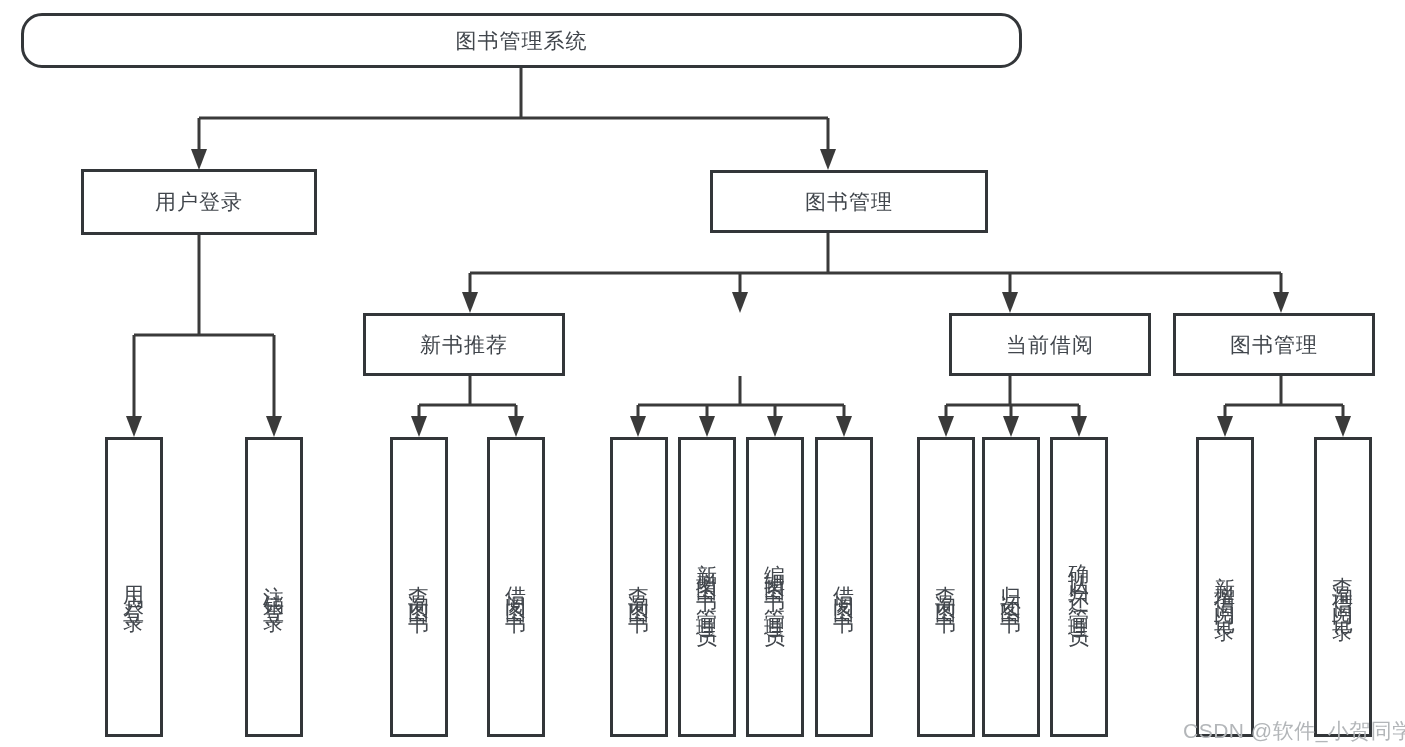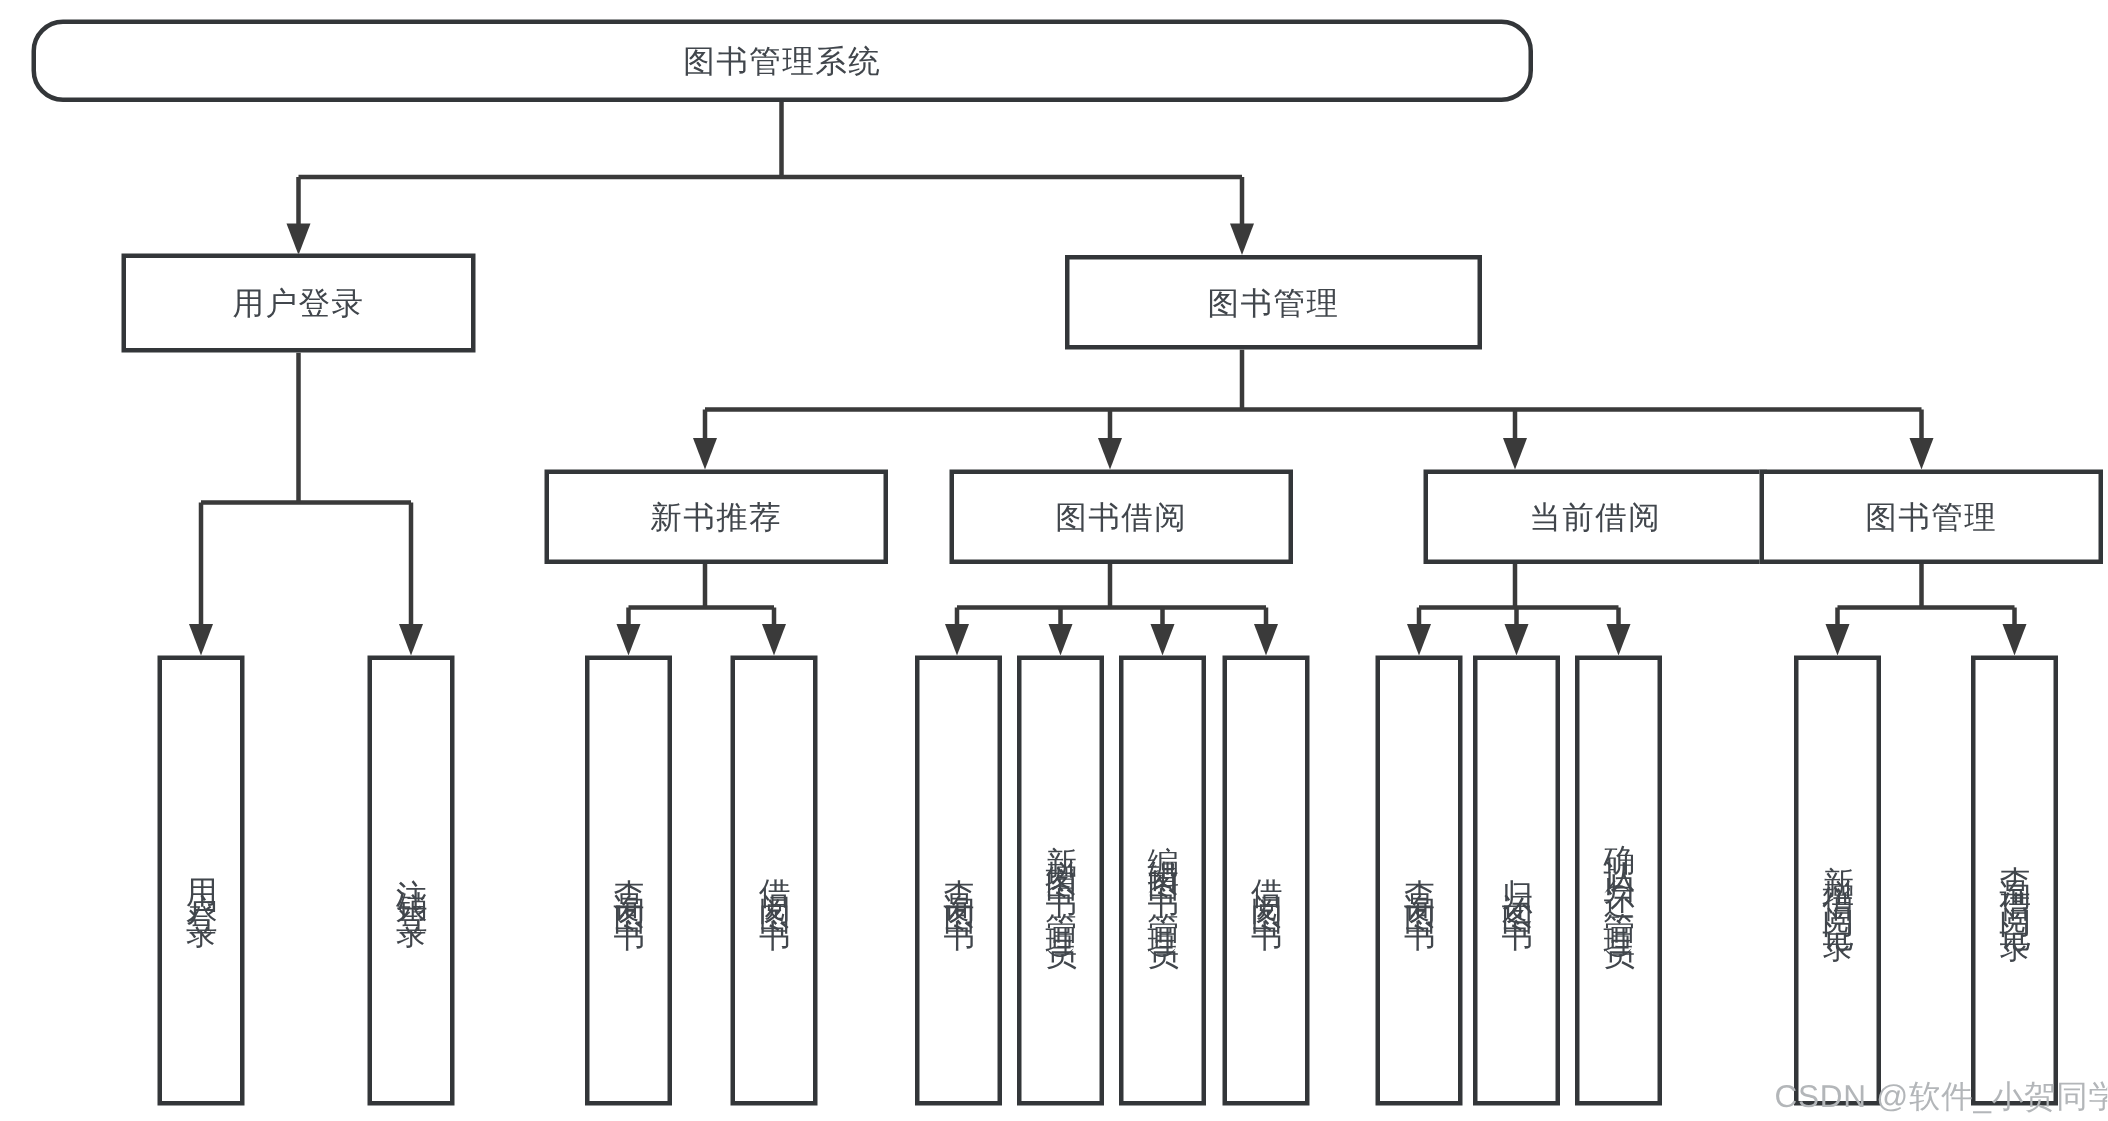--- a/index.html
+++ b/index.html
@@ -44,21 +44,21 @@
     text-orientation: mixed;
     line-height: 1.1;
     letter-spacing: 9px;
     font-size: 21px;
     color: #41464c;
     max-height: 292px;
   }
   .lvl3 {
     top: 313px;
     height: 63px;
-    width: 229px;
+    width: 202px;
   }
   #watermark {
     position: absolute;
     left: 1183px;
     top: 717px;
     font-size: 21px;
     color: #b3b6b9;
     letter-spacing: 0.5px;
     white-space: nowrap;
   }
@@ -107,23 +107,20 @@
   <div class="box" style="left:81px; top:169px; width:236px; height:66px;">
     <span>用户登录</span>
   </div>
   <div class="box" style="left:710px; top:170px; width:278px; height:63px;">
     <span>图书管理</span>
   </div>
 
   <div class="box lvl3" style="left:363px;">
     <span>新书推荐</span>
   </div>
-  <div class="box lvl3" style="left:633px;">
-    <span>图书借阅</span>
-  </div>
   <div class="box lvl3" style="left:949px;">
     <span>当前借阅</span>
   </div>
   <div class="box lvl3" style="left:1173px;">
     <span>图书管理</span>
   </div>
 
   <div class="box leaf" style="left:105px;">
     <span class="vtext">用户登录</span>
   </div>

